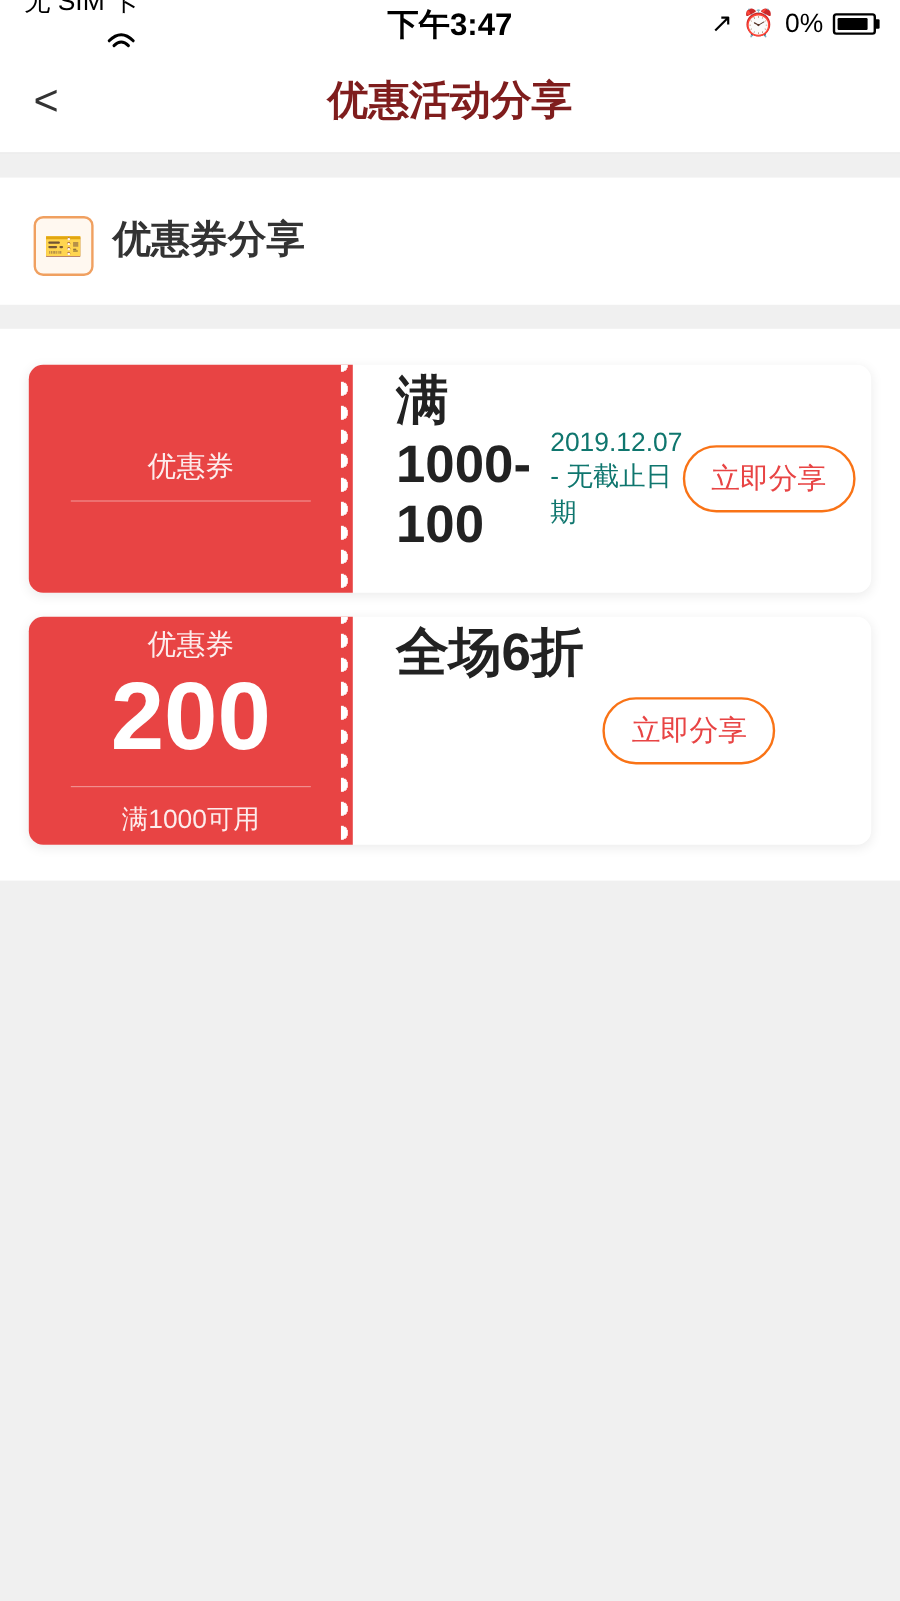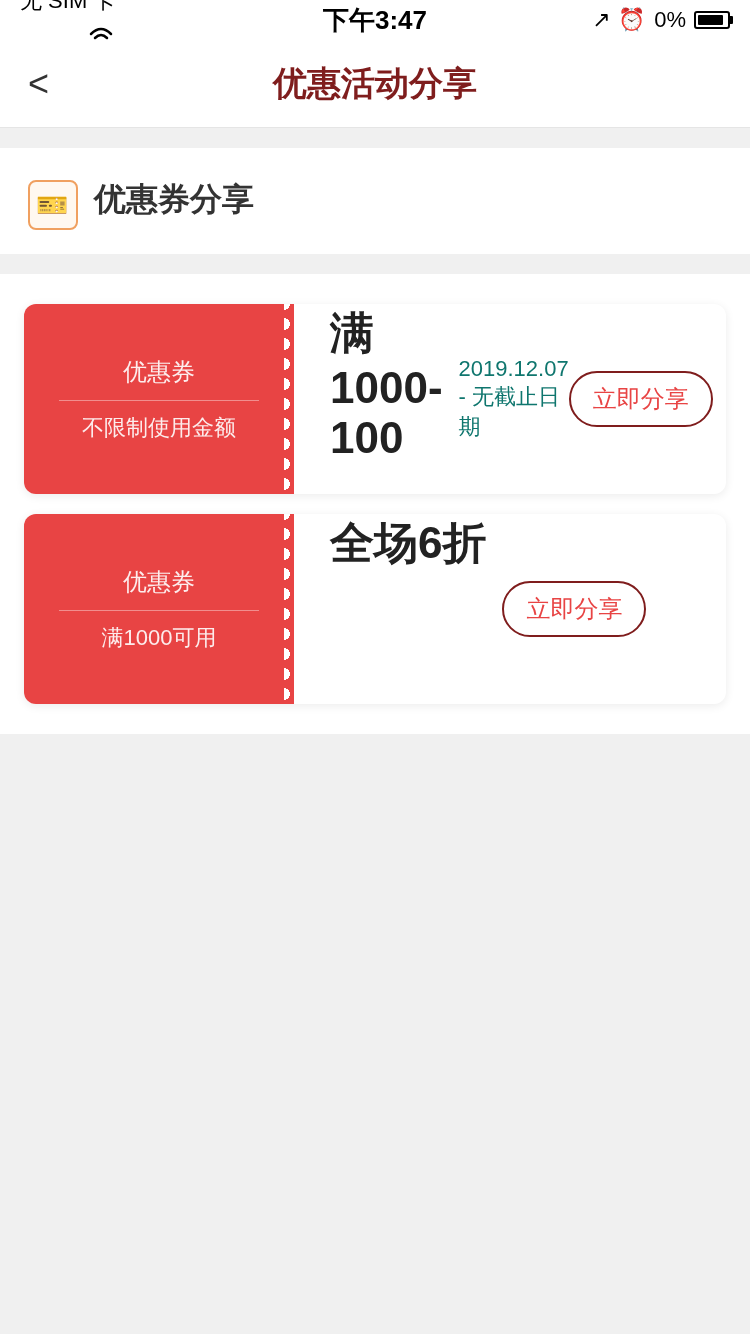--- a/index.html
+++ b/index.html
@@ -222,21 +222,21 @@
       display: flex;
       align-items: center;
       justify-content: space-between;
     }
     .coupon-dates {
       font-size: 22px;
       color: #0f766e;
     }
     .coupon-share-btn {
       padding: 10px 22px;
-      border: 2px solid #7f1d1d;
+      border: 2px solid #f97316;
       border-radius: 30px;
       color: #e84444;
       font-size: 24px;
       background: #fff;
       cursor: pointer;
       white-space: nowrap;
     }
 
     
     .empty-area {
@@ -281,34 +281,34 @@
     <span class="section-title">优惠券分享</span>
   </div>
 </div>
 
 <div class="coupon-list">
 
   <div class="coupon-card">
     <div class="coupon-left">
       <span class="coupon-label">优惠券</span>
       <div class="coupon-divider"></div>
-      <span class="coupon-condition">不限制使用金额</span>
     </div>
     <div class="coupon-right">
       <span class="coupon-name">满1000-100</span>
       <div class="coupon-meta-row">
         <span class="coupon-dates">2019.12.07 - 无截止日期</span>
         <button class="coupon-share-btn">立即分享</button>
       </div>
     </div>
   </div>
 
   <div class="coupon-card">
     <div class="coupon-left">
       <span class="coupon-label">优惠券</span>
+      <span class="coupon-amount">200</span>
       <div class="coupon-divider"></div>
       <span class="coupon-condition">满1000可用</span>
     </div>
     <div class="coupon-right">
       <span class="coupon-name">全场6折</span>
       <div class="coupon-meta-row">
         <button class="coupon-share-btn">立即分享</button>
       </div>
     </div>
   </div>

